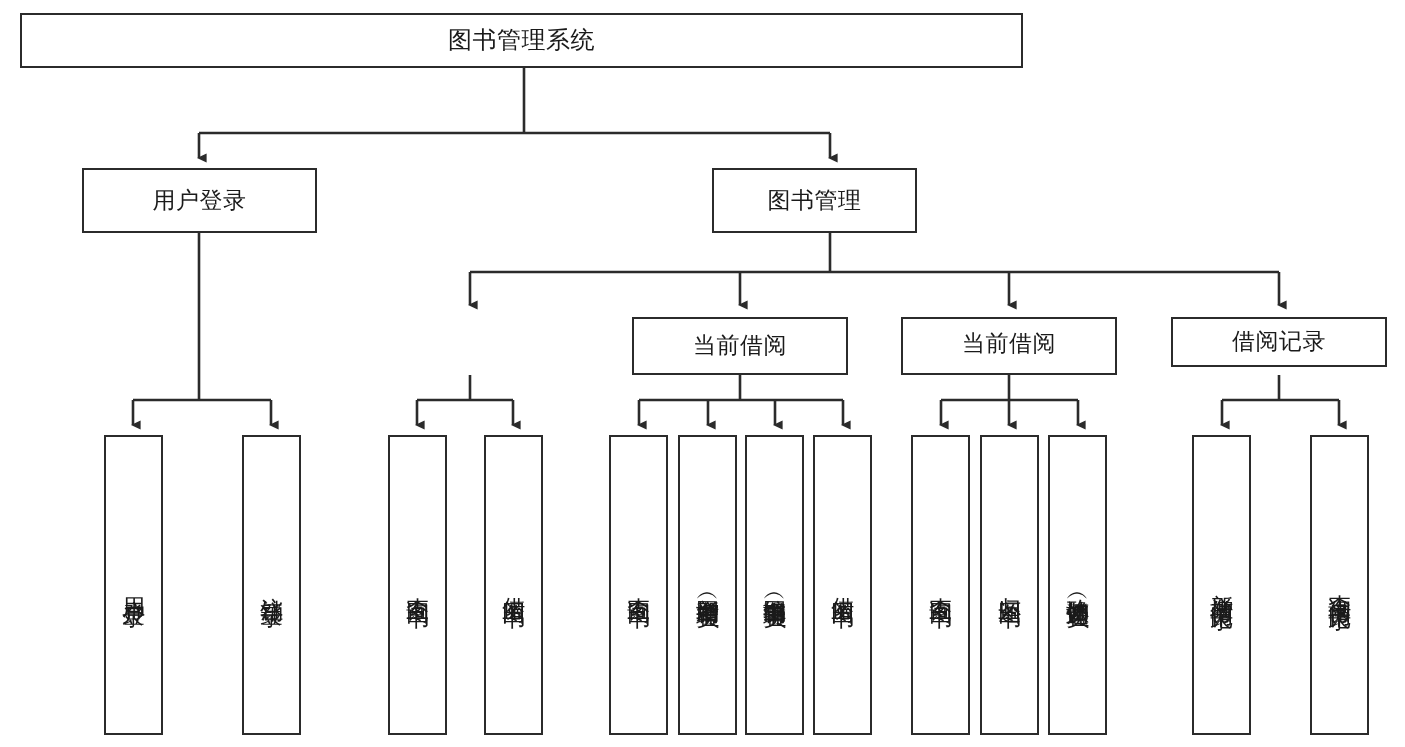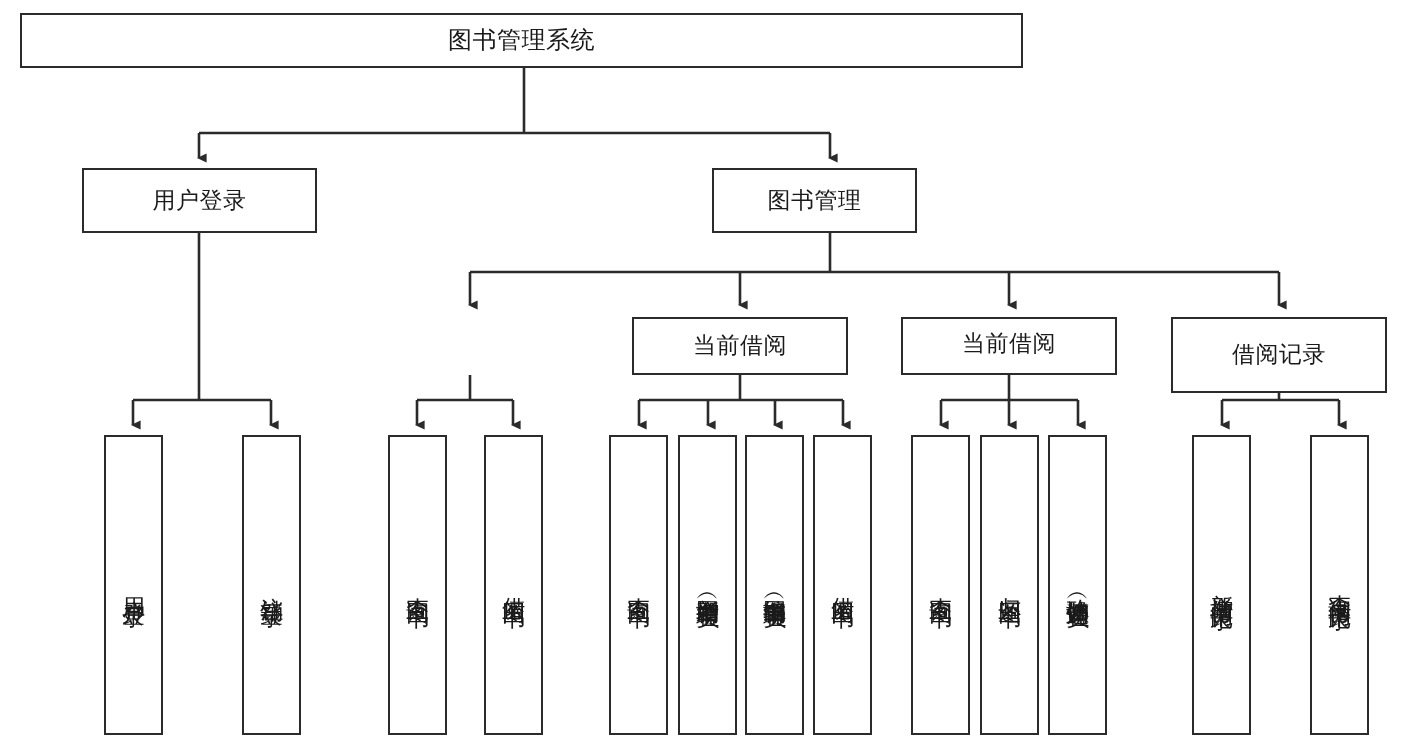--- a/index.html
+++ b/index.html
@@ -138,21 +138,21 @@
   <div class="node horiz" style="left:712px; top:168px; width:205px; height:65px;">
     <span class="lbl">图书管理</span>
   </div>
 
   <div class="node horiz" style="left:632px; top:317px; width:216px; height:58px;">
     <span class="lbl">当前借阅</span>
   </div>
   <div class="node horiz" style="left:901px; top:317px; width:216px; height:58px;font-family:Liberation Mono, monospace;">
     <span class="lbl">当前借阅</span>
   </div>
-  <div class="node horiz" style="left:1171px; top:317px; width:216px; height:76px;">
+  <div class="node horiz" style="left:1171px; top:317px; width:216px; height:50px;">
     <span class="lbl">借阅记录</span>
   </div>
 
   <div class="node vert" style="left:104px; top:435px; width:59px; height:300px;">
     <span class="lbl">用户登录</span>
   </div>
   <div class="node vert" style="left:242px; top:435px; width:59px; height:300px;">
     <span class="lbl">注销登录</span>
   </div>
 

